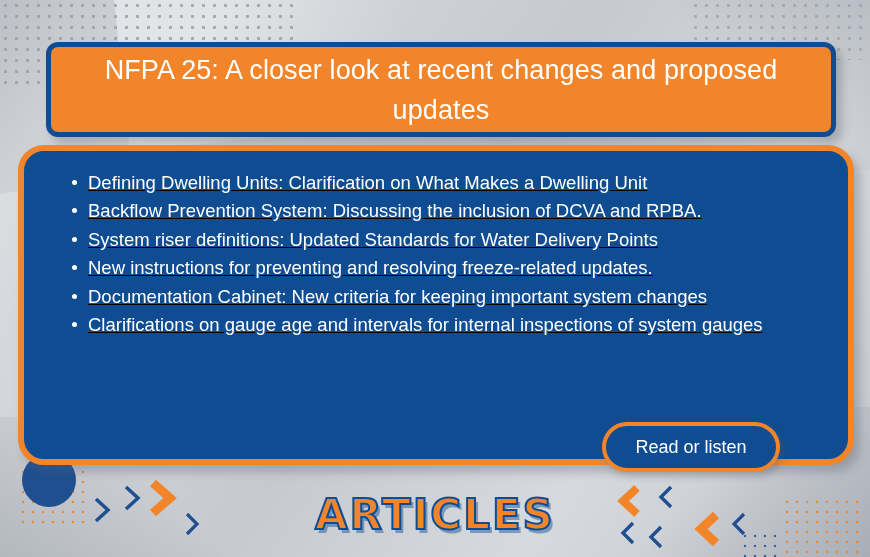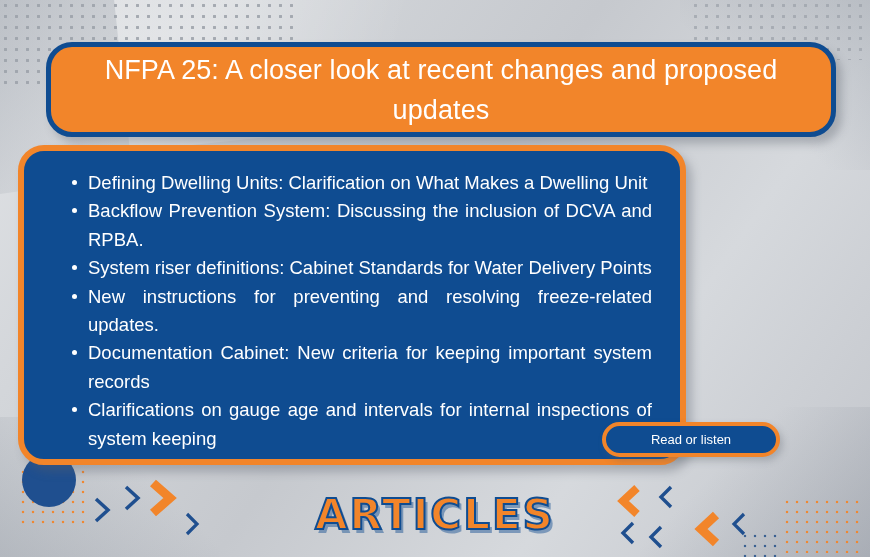--- a/index.html
+++ b/index.html
@@ -109,49 +109,50 @@
 
   
   .title-wrap {
     position: absolute;
     left: 46px;
     top: 42px;
     width: 790px;
     height: 95px;
     background: #f2852a;
     border: 5px solid #0f4c91;
-    border-radius: 26px;
+    border-radius: 12px;
     box-sizing: border-box;
     display: flex;
     align-items: center;
     justify-content: center;
     box-shadow: 6px 7px 9px rgba(90,95,105,.35);
   }
   .title-text {
     color: #ffffff;
     font-size: 27px;
     line-height: 40px;
     text-align: center;
     padding: 0 26px;
     letter-spacing: .1px;
   }
 
   
   .body-wrap {
     position: absolute;
     left: 18px;
     top: 145px;
-    width: 668px;
+    width: 836px;
     height: 320px;
     background: #0f4c91;
     border: 6px solid #f2852a;
     border-radius: 26px;
     box-sizing: border-box;
     box-shadow: 6px 7px 10px rgba(90,95,105,.35);
     padding: 18px 22px 10px 22px;
+    text-decoration: underline;
   }
   ul.bullets {
     margin: 0;
     padding: 0 6px 0 26px;
     list-style: none;
   }
   ul.bullets li {
     color: #ffffff;
     font-size: 18.5px;
     line-height: 28.4px;
@@ -171,30 +172,30 @@
     border-radius: 50%;
     background: #ffffff;
   }
 
   
   .cta {
     position: absolute;
     left: 602px;
     top: 422px;
     width: 178px;
-    height: 35px;
+    height: 50px;
     background: #0f4c91;
     border: 4px solid #f2852a;
     border-radius: 26px;
     box-sizing: border-box;
     display: flex;
     align-items: center;
     justify-content: center;
     color: #ffffff;
-    font-size: 13px;
+    font-size: 18px;
     cursor: pointer;
     box-shadow: 3px 4px 7px rgba(90,95,105,.3);
   }
 
   
   .wordmark {
     position: absolute;
     left: 0;
     right: 0;
     bottom: 18px;
@@ -280,24 +281,24 @@
   </div>
 
   <div class="title-wrap">
     <div class="title-text">NFPA 25: A closer look at recent changes and proposed updates</div>
   </div>
 
   <div class="body-wrap">
     <ul class="bullets">
       <li>Defining Dwelling Units: Clarification on What Makes a Dwelling Unit</li>
       <li>Backflow Prevention System: Discussing the inclusion of DCVA and RPBA.</li>
-      <li>System riser definitions: Cabinet Standards for Water Delivery Points</li>
+      <li>System riser definitions: Updated Standards for Water Delivery Points</li>
       <li>New instructions for preventing and resolving freeze-related updates.</li>
-      <li>Documentation Cabinet: New criteria for keeping important system records</li>
-      <li>Clarifications on gauge age and intervals for internal inspections of system keeping</li>
+      <li>Documentation Cabinet: New criteria for keeping important system changes</li>
+      <li>Clarifications on gauge age and intervals for internal inspections of system gauges</li>
     </ul>
   </div>
 
   <div class="cta">
     <span>Read or listen</span>
   </div>
 
   <div class="wordmark">ARTICLES</div>
 
 </div>

